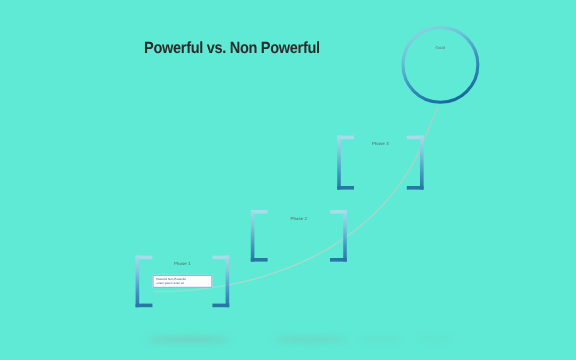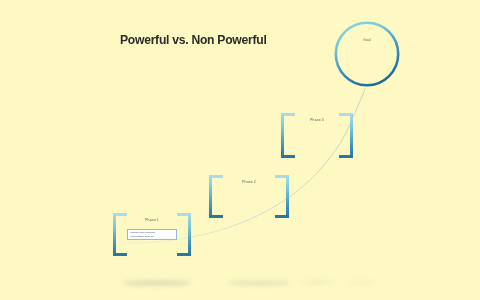--- a/index.html
+++ b/index.html
@@ -10,21 +10,21 @@
     width: 480px;
     height: 300px;
     background: #ffffff;
     font-family: "Liberation Sans", sans-serif;
     overflow: hidden;
   }
   #canvas {
     position: relative;
     width: 480px;
     height: 300px;
-    background: #fef9c3;
+    background: #5eead4;
     overflow: hidden;
   }
 
   
   #title {
     position: absolute;
     left: 120px;
     top: 32px;
     font-family: "Liberation Sans", sans-serif;
     font-size: 13.5px;

